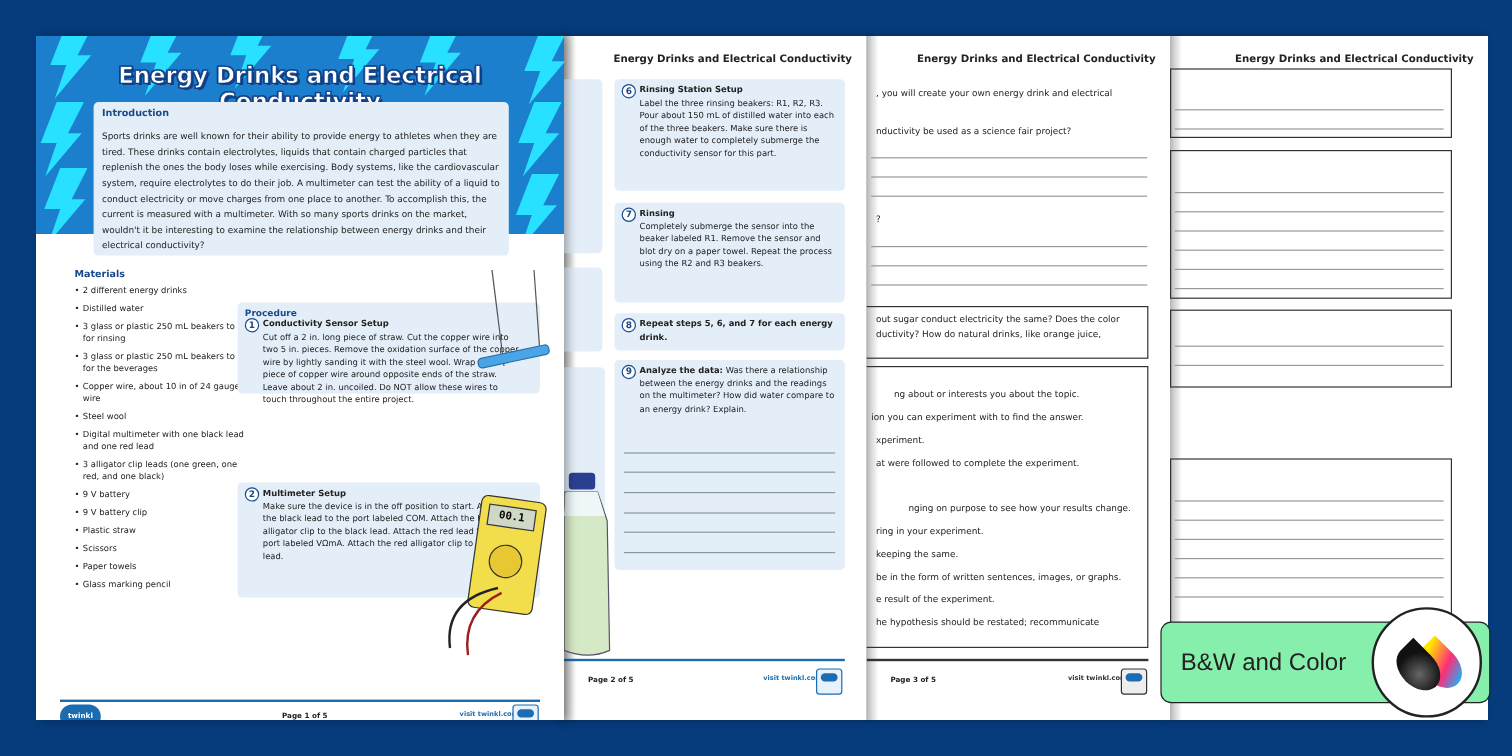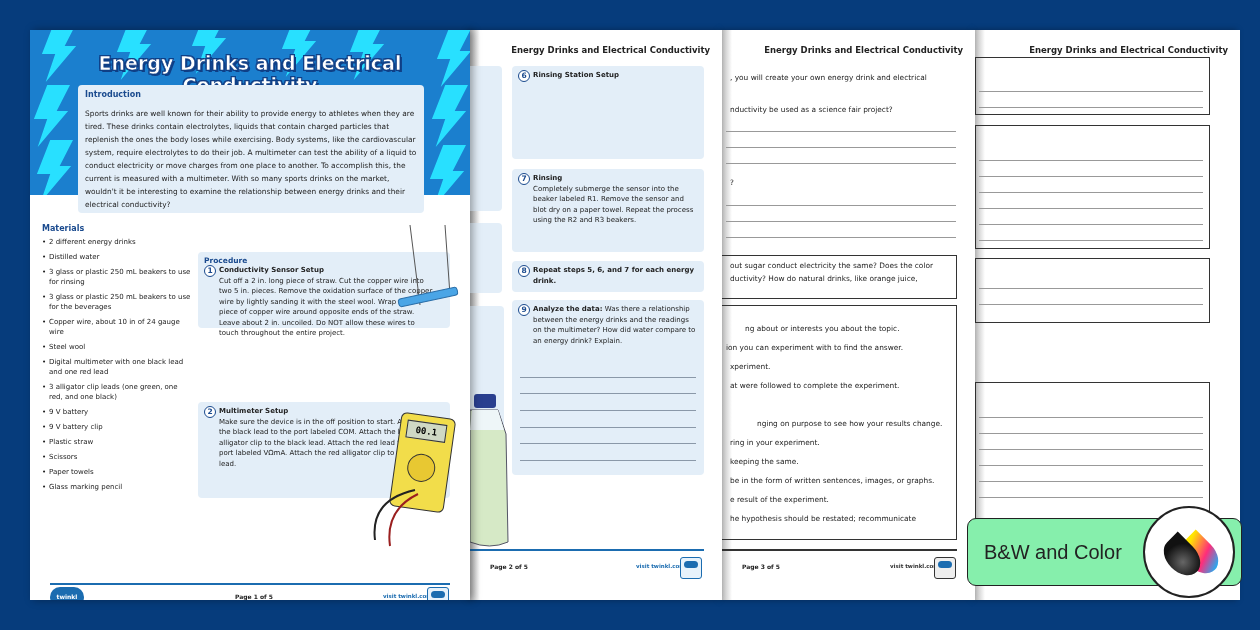--- a/index.html
+++ b/index.html
@@ -12,21 +12,21 @@
   .shade { position: absolute; left: 0; top: 0; bottom: 0; width: 10px; background: linear-gradient(to right, #bbb, #fff); }
   .runhead { position: absolute; right: 12px; top: 15px; font-size: 8.5px; font-weight: bold; color: #222; font-family: "DejaVu Sans", sans-serif; white-space: nowrap; }
 
   
   .banner { position: absolute; left: 0; top: 0; width: 440px; height: 165px; background: #1b7fce; overflow: hidden; }
   .bolt { position: absolute; width: 38px; height: 62px; background: #28e0ff; clip-path: polygon(40% 0, 100% 0, 65% 42%, 95% 42%, 15% 100%, 40% 55%, 5% 55%); }
   .title { position: absolute; left: 0; right: 0; top: 22px; text-align: center; font-size: 19px; font-weight: bold; color: #fff; -webkit-text-stroke: 0.6px #0f3f86; text-shadow: 2px 2px 0 #0f3f86, -1px -1px 0 #0f3f86, 1px -1px 0 #0f3f86, -1px 1px 0 #0f3f86; }
   .intro { position: absolute; left: 48px; top: 55px; width: 346px; height: 128px; background: #e3eef8; border-radius: 4px; padding: 5px 7px; }
   .intro h4 { font-size: 8px; color: #1a4a8e; margin-bottom: 8px; }
   .intro p { font-size: 7.4px; line-height: 13px; color: #222; }
-  .mat { position: absolute; left: 12px; top: 194px; width: 150px; }
+  .mat { position: absolute; left: 32px; top: 194px; width: 150px; }
   .mat h4 { font-size: 8px; color: #1a4a8e; margin-bottom: 4px; }
   .mat li { list-style: none; font-size: 7px; line-height: 10px; color: #222; margin-bottom: 5px; padding-left: 7px; position: relative; }
   .mat li::before { content: "\2022"; position: absolute; left: 0; }
   .proc { position: absolute; left: 168px; top: 222px; width: 252px; background: #e3eef8; border-radius: 4px; padding: 4px 6px; }
   .proc h4 { font-size: 7.5px; color: #1a4a8e; }
   .step { display: flex; gap: 3px; }
   .num { flex: none; width: 12px; height: 12px; border: 1.5px solid #1a4a8e; border-radius: 50%; font-size: 7.5px; font-weight: bold; color: #1a4a8e; text-align: center; line-height: 9px; background: #fff; }
   .step .txt { font-size: 7px; line-height: 10.5px; color: #222; }
   .step .txt b { display: block; }
   .proc2 { top: 372px; height: 96px; }
@@ -121,21 +121,21 @@
 
   <svg style="position:absolute;left:0;top:362px;" width="42" height="160">
     <rect x="4" y="2" width="22" height="14" rx="3" fill="#2a3f8f"></rect>
     <path d="M2 18 L28 18 L36 42 L38 150 Q20 158 0 150 L0 18Z" fill="#d6e9c6" stroke="#556" stroke-width="1"></path>
     <path d="M2 18 L28 18 L34 38 L0 38Z" fill="#eef6f8"></path>
   </svg>
 
   <div class="bx" style="left:42px;top:36px;width:192px;height:93px;">
     <div class="step">
         <div class="num">6</div>
-      <div class="txt"><b>Rinsing Station Setup</b></div>
+      <div class="txt"><b>Rinsing Station Setup</b><span>Label the three rinsing beakers: R1, R2, R3. Pour about 150 mL of distilled water into each of the three beakers. Make sure there is enough water to completely submerge the conductivity sensor for this part.</span></div>
       </div>
   </div>
   <div class="bx" style="left:42px;top:139px;width:192px;height:83px;">
     <div class="step">
         <div class="num">7</div>
       <div class="txt"><b>Rinsing</b><span>Completely submerge the sensor into the beaker labeled R1. Remove the sensor and blot dry on a paper towel. Repeat the process using the R2 and R3 beakers.</span></div>
       </div>
   </div>
   <div class="bx" style="left:42px;top:231px;width:192px;height:31px;">
     <div class="step">

